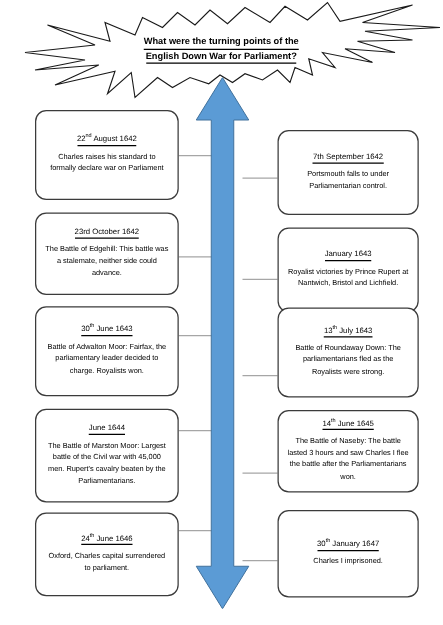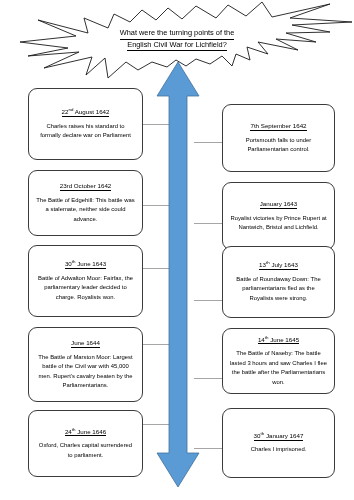--- a/index.html
+++ b/index.html
@@ -32,21 +32,21 @@
     height: 92px;
   }
   #title-block {
     position: absolute;
     left: 77px;
     top: 28px;
     width: 200px;
     text-align: center;
     line-height: 1.45;
     font-size: 7.4px;
-    font-weight: normal;
+    font-weight: bold;
   }
   #title-block .tline {
     display: inline-block;
     border-bottom: 1px solid #000;
     padding-bottom: 0px;
   }
 
   
   #center-arrow {
     position: absolute;
@@ -105,21 +105,21 @@
     <polygon points="
       88,33 38,20 76,36 20,42 68,48 28,56 79,52 44,68 92,57 86,75 105,58
       108,78 126,62 138,70 152,62 167,67 176,60 186,66 196,59 210,64 222,56
       232,66 236,54 250,60 247,47 268,54 258,42 298,50 276,39 316,42 286,33
       330,32 292,25 352,22 290,18 330,4 272,17 262,2 246,16 228,5 216,18
       196,6 182,19 168,8 156,20 142,10 130,22 114,14 108,28 84,18" fill="#FFFFFF" stroke="#1A1A1A" stroke-width="0.9" stroke-linejoin="miter"></polygon>
   </svg>
 
   <div id="title-block">
     <div><span class="tline">What were the turning points of the</span></div>
-    <div><span class="tline">English Civil War for Lichfield?</span></div>
+    <div><span class="tline">English Down War for Parliament?</span></div>
   </div>
 
   <div class="connector" style="left:143px; top:124px; width:33px;"></div>
   <div class="connector" style="left:143px; top:205px; width:33px;"></div>
   <div class="connector" style="left:143px; top:268px; width:33px;"></div>
   <div class="connector" style="left:143px; top:344px; width:33px;"></div>
   <div class="connector" style="left:143px; top:424px; width:33px;"></div>
 
   <div class="connector" style="left:194px; top:142px; width:28px;"></div>
   <div class="connector" style="left:194px; top:223px; width:28px;"></div>

